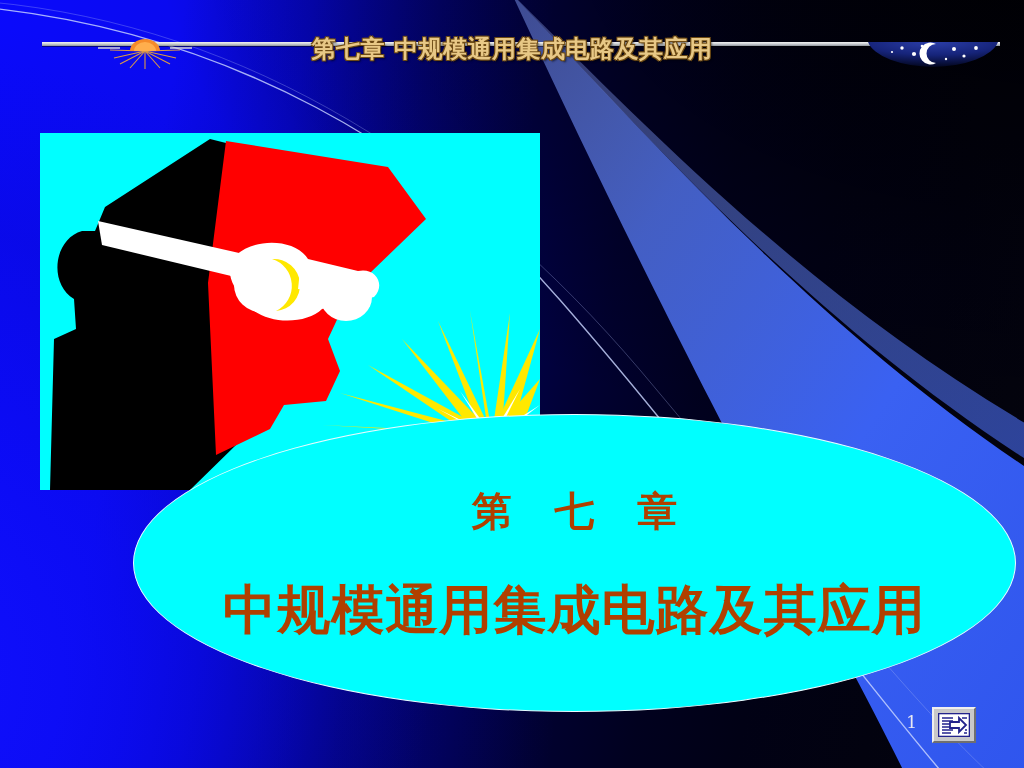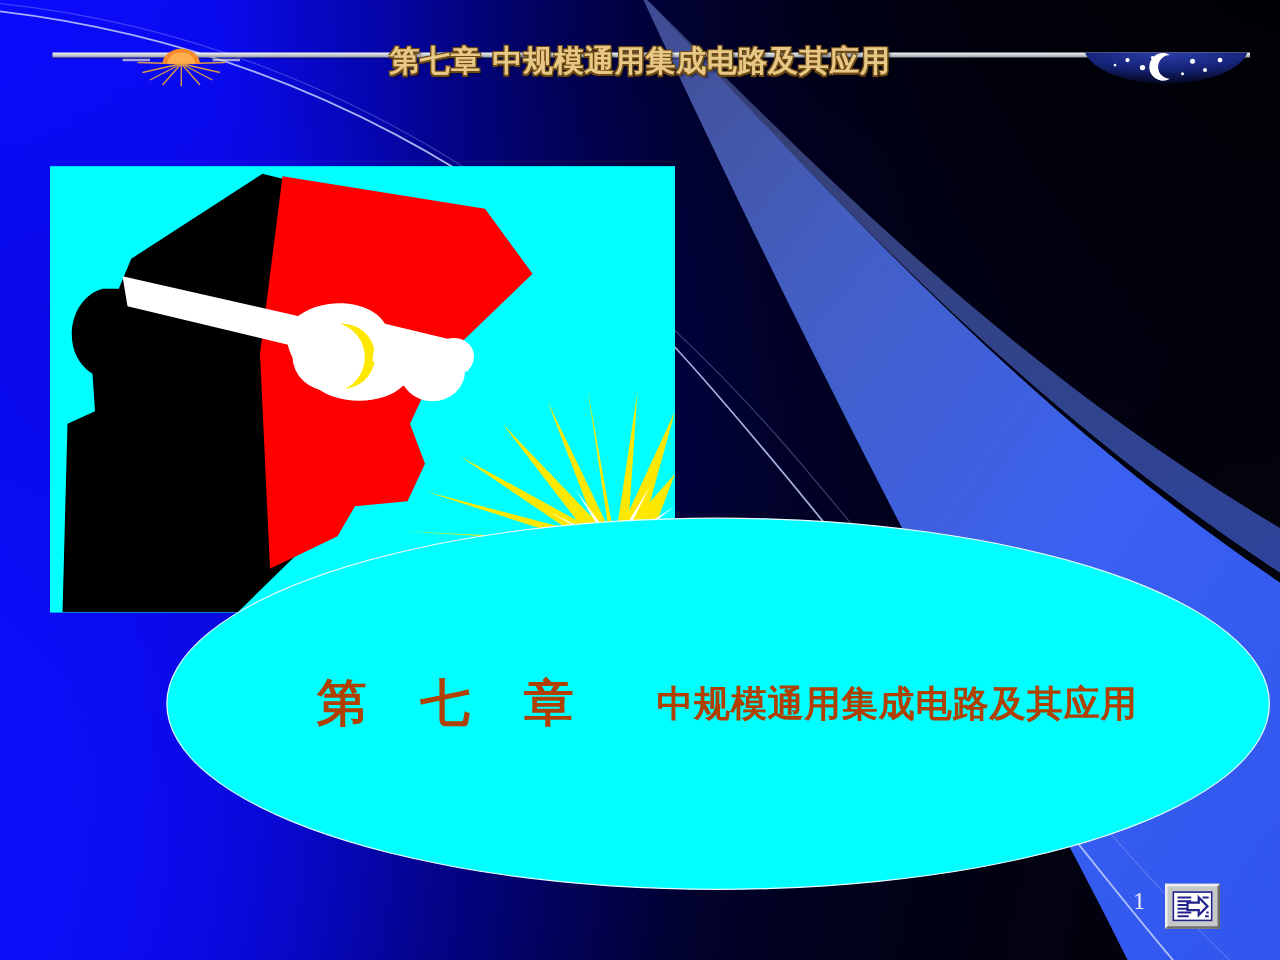--- a/index.html
+++ b/index.html
@@ -86,31 +86,31 @@
     background:#00ffff; overflow:hidden;
   }
   .clipart svg{ display:block; width:100%; height:100%; }
 
   
   .title-oval{
     position:absolute; left:133px; top:414px; width:883px; height:298px;
     border-radius:50%;
     background:#00ffff;
     border:1px solid #e9fbff;
-    display:flex; 
+    display:flex; flex-direction:column;
     align-items:center; justify-content:center;
     gap:52px;
   }
   .oval-line{
     font-family:"DejaVu Serif","Liberation Serif",serif;
     color:#b04000; font-weight:bold;
     text-align:center; white-space:nowrap; line-height:1;
   }
   .oval-line.l1{ font-size:40px; letter-spacing:.36em; text-indent:.36em; }
-  .oval-line.l2{ font-size:29px; letter-spacing:.02em; }
+  .oval-line.l2{ font-size:53px; letter-spacing:.02em; }
 
   
   .page-num{
     position:absolute; left:893px; top:712px; width:24px;
     text-align:right;
     font-family:"DejaVu Serif","Liberation Serif",serif;
     font-size:17px; color:#e9e9f2;
   }
   .action-btn{
     position:absolute; left:932px; top:707px; width:44px; height:36px;

